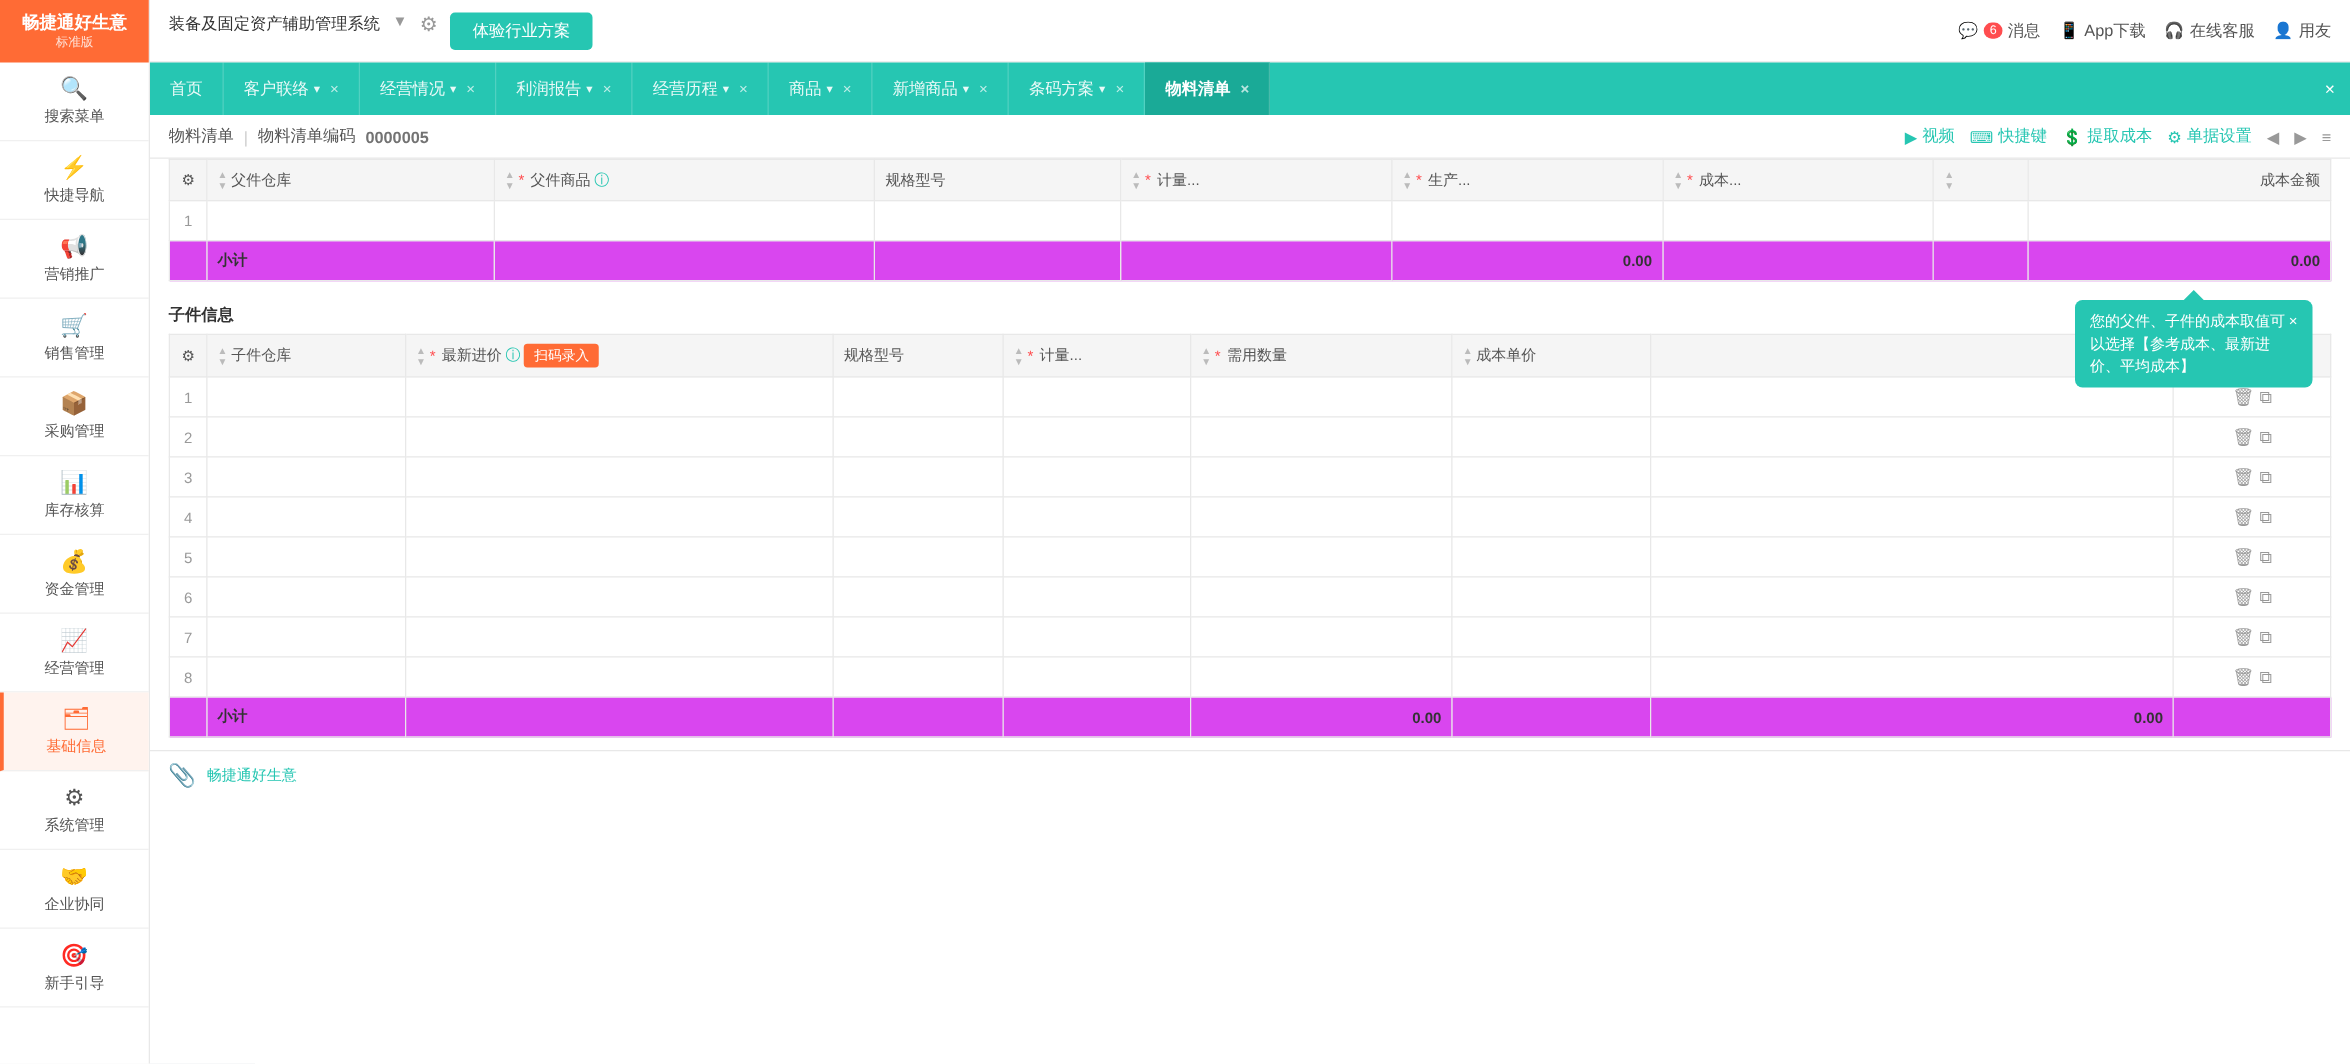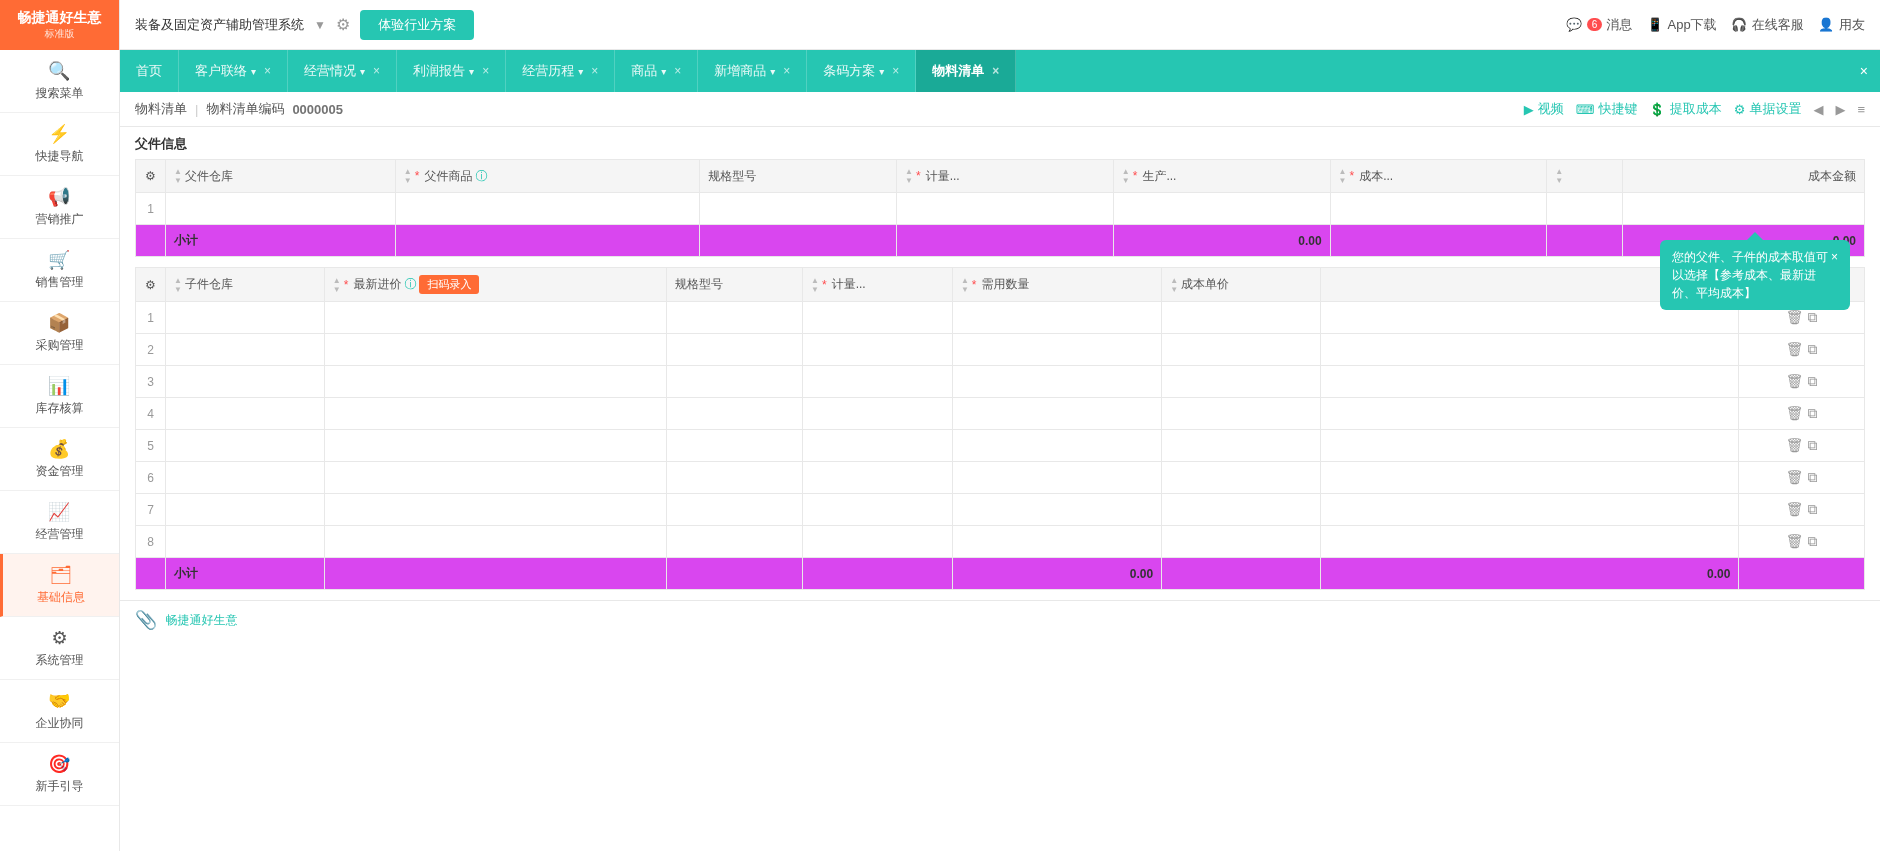--- a/index.html
+++ b/index.html
@@ -12,21 +12,21 @@
     .sidebar-logo .logo-sub { font-size: 10px; color: rgba(255,255,255,0.8); }
     .sidebar-item { display: flex; flex-direction: column; align-items: center; padding: 10px 5px; cursor: pointer; color: #555; font-size: 12px; border-bottom: 1px solid #f0f0f0; }
     .sidebar-item.active { background: #fff3ee; color: #ff6b35; border-left: 3px solid #ff6b35; }
     .sidebar-item .icon { font-size: 18px; margin-bottom: 3px; }
 
     
     .main { flex: 1; display: flex; flex-direction: column; overflow: hidden; }
 
     
     .top-header { background: #fff; height: 50px; display: flex; align-items: center; justify-content: space-between; padding: 0 15px; border-bottom: 1px solid #e8e8e8; flex-shrink: 0; }
-    .top-header-left { display: flex; align-items: center; gap: 10px; color: #333; font-size: 13px; }
+    .top-header-left { display: flex; align-items: flex-start; gap: 10px; color: #333; font-size: 13px; }
     .top-header-left .system-name { font-size: 13px; color: #333; }
     .top-header-left .arrow-down { color: #999; font-size: 12px; }
     .top-header-left .gear-btn { color: #999; cursor: pointer; font-size: 16px; }
     .experience-btn { background: #26c6b2; color: #fff; border: none; padding: 6px 18px; border-radius: 4px; cursor: pointer; font-size: 13px; }
     .top-header-right { display: flex; align-items: center; gap: 15px; color: #555; font-size: 13px; }
     .top-header-right .badge-item { display: flex; align-items: center; gap: 4px; cursor: pointer; position: relative; }
 
     
     .nav-tabs { background: #26c6b2; display: flex; align-items: center; height: 42px; flex-shrink: 0; overflow: hidden; }
     .nav-tab { padding: 0 16px; height: 44px; display: flex; align-items: center; color: rgba(255,255,255,0.9); cursor: pointer; font-size: 13px; white-space: nowrap; border-right: 1px solid rgba(255,255,255,0.2); gap: 4px; }
@@ -246,21 +246,20 @@
           <span style="cursor:pointer;color:#999;">≡</span>
         </div>
       </div>
 
       <div class="tooltip-box" style="position:absolute;top:148px;right:30px;z-index:200;">
         <span class="tooltip-close">×</span>
         <span>您的父件、子件的成本取值可以选择【参考成本、最新进价、平均成本】</span>
       </div>
 
       <div class="section">
-        <div class="section-title">父件信息</div>
         <table class="data-table">
           <thead>
             <tr>
               <th class="settings-col">⚙</th>
               <th>
                 <div class="th-inner">
                   <div class="sort-arrows">
                       <span>▲</span>
                       <span>▼</span>
                     </div>
@@ -345,20 +344,21 @@
               <td class="num-cell">0.00</td>
               <td></td>
               <td></td>
               <td class="num-cell">0.00</td>
             </tr>
           </tbody>
         </table>
       </div>
 
       <div class="section">
+        <div class="section-title">子件信息</div>
         <table class="data-table">
           <thead>
             <tr>
               <th class="settings-col">⚙</th>
               <th>
                 <div class="th-inner">
                   <div class="sort-arrows">
                       <span>▲</span>
                       <span>▼</span>
                     </div>

